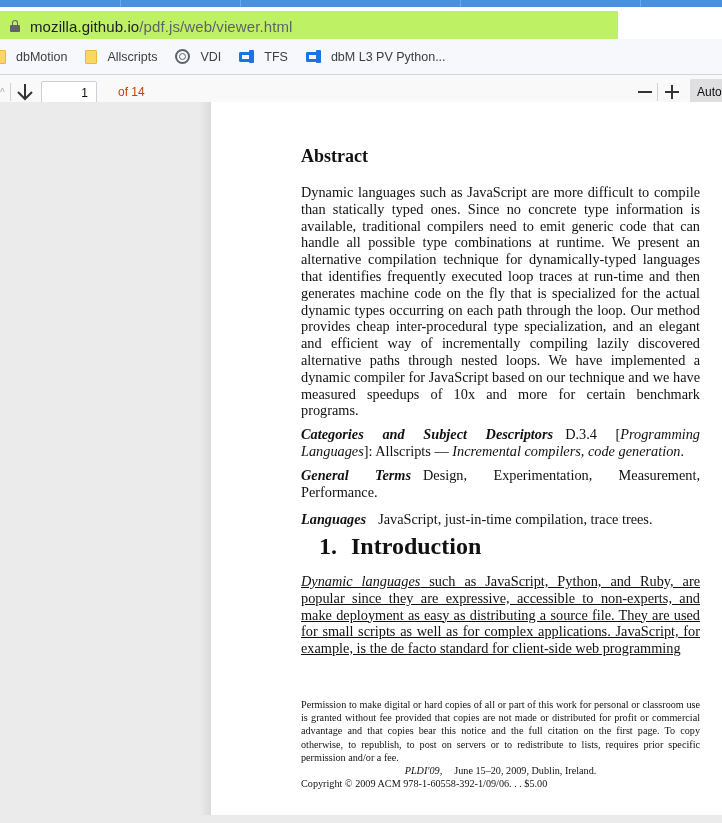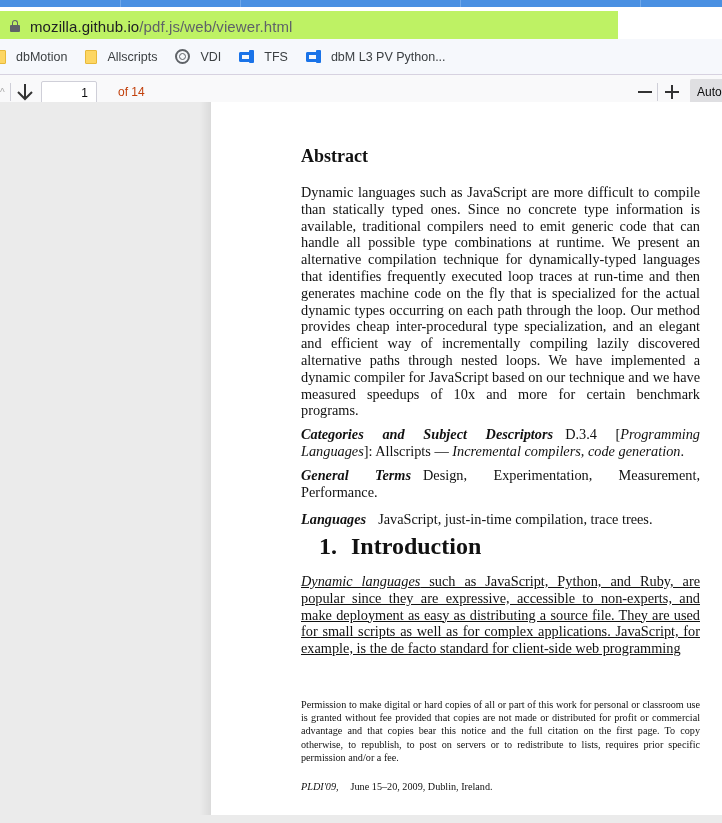--- a/index.html
+++ b/index.html
@@ -42,21 +42,21 @@
     .cat { top: 311px; }
     .gen { top: 352px; }
     .kw { top: 396px; }
     .intro-title { position: absolute; top: 431px; left: 0; font-size: 24px; font-weight: bold; margin-left: 18px; }
     .intro-title .num { margin-right: 14px; }
     .intro-body { top: 458px; text-decoration: underline; }
     .bi { font-weight: bold; font-style: italic; }
     .it { font-style: italic; }
     .gap { display: inline-block; width: 12px; }
     .footnote { position: absolute; left: 0; top: 596px; width: 399px; font-size: 10.2px; line-height: 13.2px; text-align: justify; }
-    .footnote .cite { margin-top: 16px; text-align: left; }
+    .footnote .cite { margin-top: 0; text-align: center; }
     .footnote .copy { text-align: left; }
   </style>
 </head>
 <body>
 
 <div class="topstrip">
   <div class="tick" style="left:120px"></div>
   <div class="tick" style="left:240px"></div>
   <div class="tick" style="left:460px"></div>
   <div class="tick" style="left:640px"></div>
@@ -150,16 +150,17 @@
         <span class="num">1.</span><span>Introduction</span>
       </div>
 
       <div class="para intro-body">
         <span class="it">Dynamic languages</span><span> such as JavaScript, Python, and Ruby, are popular since they are expressive, accessible to non-experts, and make deployment as easy as distributing a source file. They are used for small scripts as well as for complex applications. JavaScript, for example, is the de facto standard for client-side web programming</span>
       </div>
 
       <div class="footnote">
         <div>Permission to make digital or hard copies of all or part of this work for personal or classroom use is granted without fee provided that copies are not made or distributed for profit or commercial advantage and that copies bear this notice and the full citation on the first page. To copy otherwise, to republish, to post on servers or to redistribute to lists, requires prior specific permission and/or a fee.</div>
         <div class="cite"><span class="it">PLDI'09,</span><span class="gap"></span><span>June 15–20, 2009, Dublin, Ireland.</span></div>
+        <div class="copy">Copyright © 2009 ACM 978-1-60558-392-1/09/06. . . $5.00</div>
       </div>
     </div>
   </div>
 </div>
 
 </body></html>

